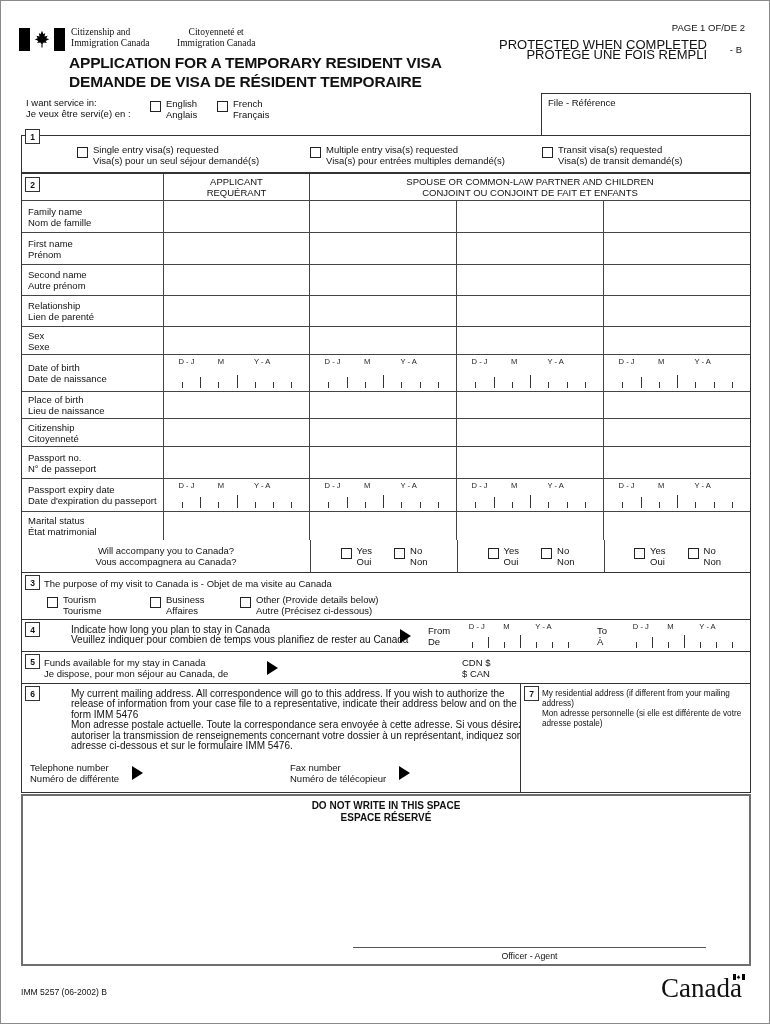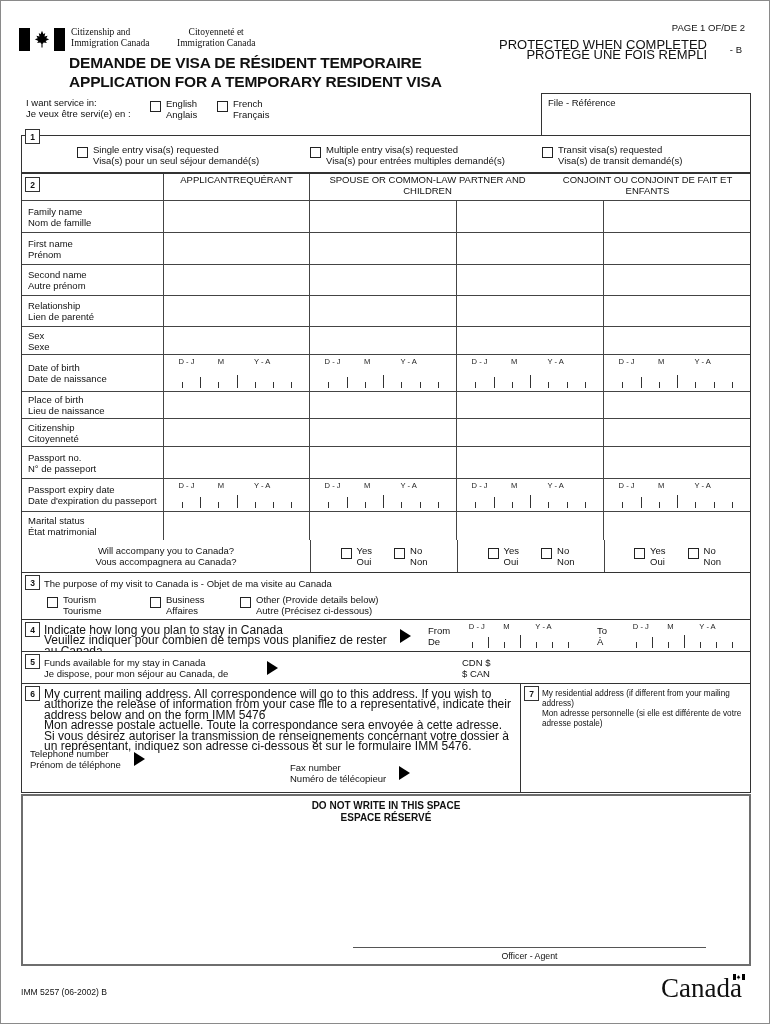--- a/index.html
+++ b/index.html
@@ -1,36 +1,36 @@
 <!DOCTYPE html>
 <html><head>
 <meta charset="utf-8">
 <style>
   html,body{margin:0;padding:0;background:#fff;}
   body{width:770px;height:1024px;font-family:"Liberation Sans",sans-serif;color:#111;}
   .page{position:absolute;left:0;top:0;width:768px;height:1022px;border:1px solid #8a8a8a;background:#fff;overflow:hidden;}
   .abs{position:absolute;}
   .bl{font-size:9.5px;line-height:11px;}
-  .sm{font-size:12px;line-height:10.4px;}
+  .sm{font-size:10px;line-height:10.4px;margin-left:27px;}
   .prewrap{white-space:pre-line;font-family:Liberation Serif, serif;}
   .box{position:absolute;border:1px solid #333;background:#fff;box-sizing:border-box;}
   .numbox{position:absolute;width:13px;height:13px;border:1px solid #333;background:#fff;
           font-size:8.5px;font-weight:bold;display:flex;align-items:center;justify-content:center;z-index:3;}
   .cb{display:inline-block;width:11px;height:11px;border:1.3px solid #222;background:#fff;box-sizing:border-box;flex:none;}
   .cbgroup{display:flex;gap:5px;align-items:flex-start;}
   .cbgroup .cb{margin-top:3px;}
   .arrow{width:0;height:0;border-left:11px solid #000;border-top:7px solid transparent;border-bottom:7px solid transparent;}
   
   .s2{position:absolute;left:20px;top:172px;width:730px;border:1px solid #333;background:#fff;box-sizing:border-box;}
   .s2-row{display:flex;border-bottom:1px solid #444;box-sizing:border-box;}
   .s2-row:last-child{border-bottom:none;}
   .s2-cell{border-right:1px solid #444;box-sizing:border-box;position:relative;}
   .s2-row .s2-cell:last-child{border-right:none;flex:1;}
   .s2-label{display:flex;flex-direction:column;justify-content:center;padding:2px 3px 2px 6px;}
-  .s2-head{display:flex;justify-content:center;text-align:center;font-size:9.5px;line-height:11px;}
+  .s2-head{display:flex;flex-direction:column;justify-content:center;text-align:center;font-size:9.5px;line-height:11px;}
   .datefield{position:absolute;left:0;top:0;right:0;bottom:0;}
   .dlab{position:absolute;top:2px;font-size:7.6px;color:#222;}
   .tick{position:absolute;bottom:3px;width:1px;background:#333;}
   .center2{display:flex;flex-direction:column;justify-content:center;text-align:center;height:100%;}
 </style>
 </head>
 <body>
 
 <div class="page">
 
@@ -49,22 +49,22 @@
 Immigration Canada</div>
 
   <div class="abs" style="right:24px;top:21px;font-size:9.5px;">PAGE 1 OF/DE 2</div>
   <div class="abs" style="right:62px;top:39px;text-align:right;font-size:13px;line-height:9.8px;">
     <div>PROTECTED WHEN COMPLETED</div>
     <div>PROTÉGÉ UNE FOIS REMPLI</div>
   </div>
   <div class="abs" style="right:27px;top:43px;font-size:9.5px;">- B</div>
 
   <div class="abs" style="left:68px;top:52px;font-size:15.5px;font-weight:bold;line-height:19px;letter-spacing:-0.2px;">
+    <div>APPLICATION FOR A TEMPORARY RESIDENT VISA</div>
     <div>DEMANDE DE VISA DE RÉSIDENT TEMPORAIRE</div>
-    <div>APPLICATION FOR A TEMPORARY RESIDENT VISA</div>
   </div>
 
   <div class="abs bl" style="left:25px;top:96px;">
     <div>I want service in:</div>
     <div>Je veux être servi(e) en :</div>
   </div>
   <div class="abs cbgroup" style="left:149px;top:97px;">
     <span class="cb"></span>
     <span class="bl">
       <div>English</div>
@@ -488,24 +488,24 @@
     </div>
     <div class="abs" style="left:485px;top:2px;width:240px;height:27px;"></div>
   </div>
 
   <div class="box" style="left:20px;top:682px;width:500px;height:110px;">
     <div class="numbox" style="left:3px;top:2px;">6</div>
     <div class="abs sm" style="left:22px;top:5px;width:468px;">
       <div>My current mailing address. All correspondence will go to this address. If you wish to authorize the release of information from your case file to a representative, indicate their address below and on the form IMM 5476</div>
       <div>Mon adresse postale actuelle.  Toute la correspondance sera envoyée à cette adresse. Si vous désirez autoriser la transmission de renseignements concernant votre dossier à un représentant, indiquez son adresse ci-dessous et sur le formulaire IMM 5476.</div>
     </div>
-    <div class="abs cbgroup" style="left:8px;top:64px;">
+    <div class="abs cbgroup" style="left:8px;top:78px;">
       <span class="bl">
         <div>Telephone number</div>
-        <div>Prénom de téléphone</div>
+        <div>Numéro de différente</div>
       </span>
       <span class="arrow" style="margin-left:8px;margin-top:4px;"></span>
     </div>
     <div class="abs cbgroup" style="left:268px;top:78px;">
       <span class="bl">
         <div>Fax number</div>
         <div>Numéro de télécopieur</div>
       </span>
       <span class="arrow" style="margin-left:8px;margin-top:4px;"></span>
     </div>

